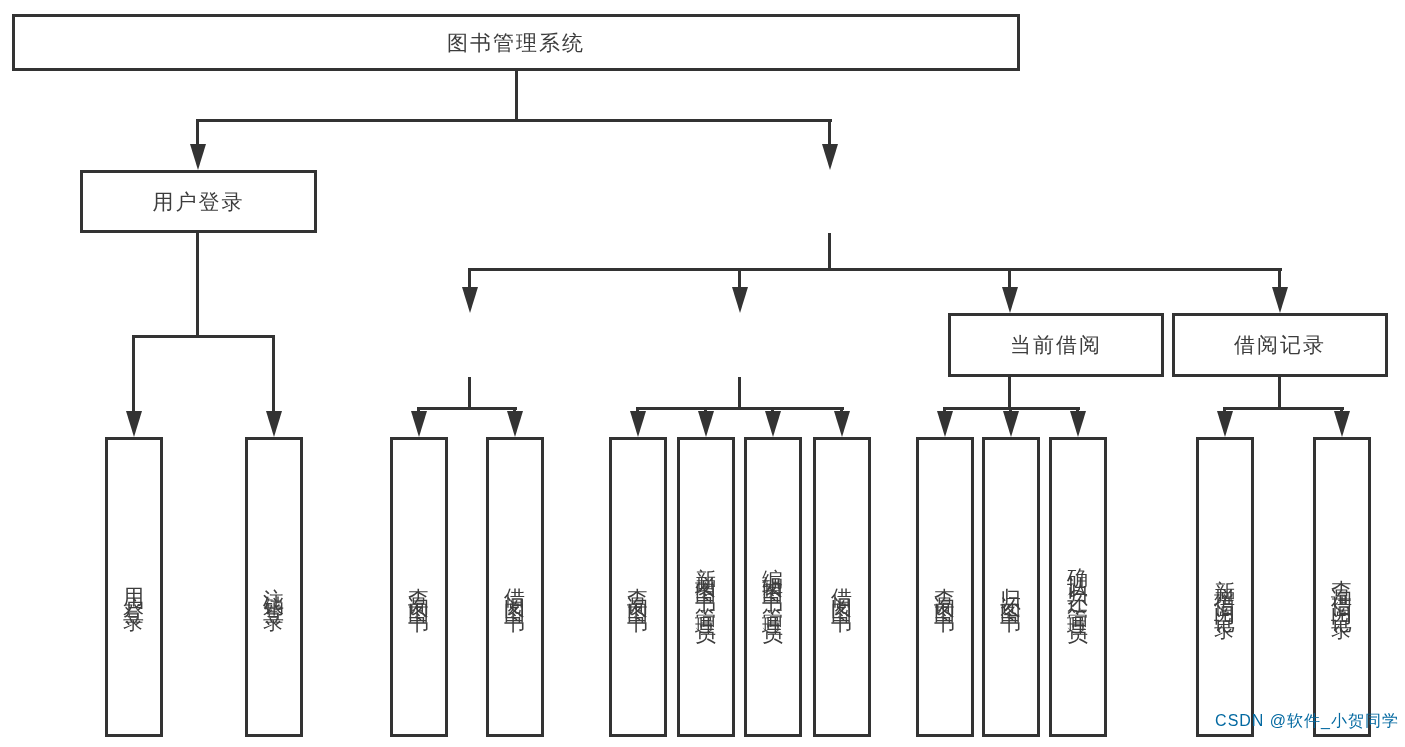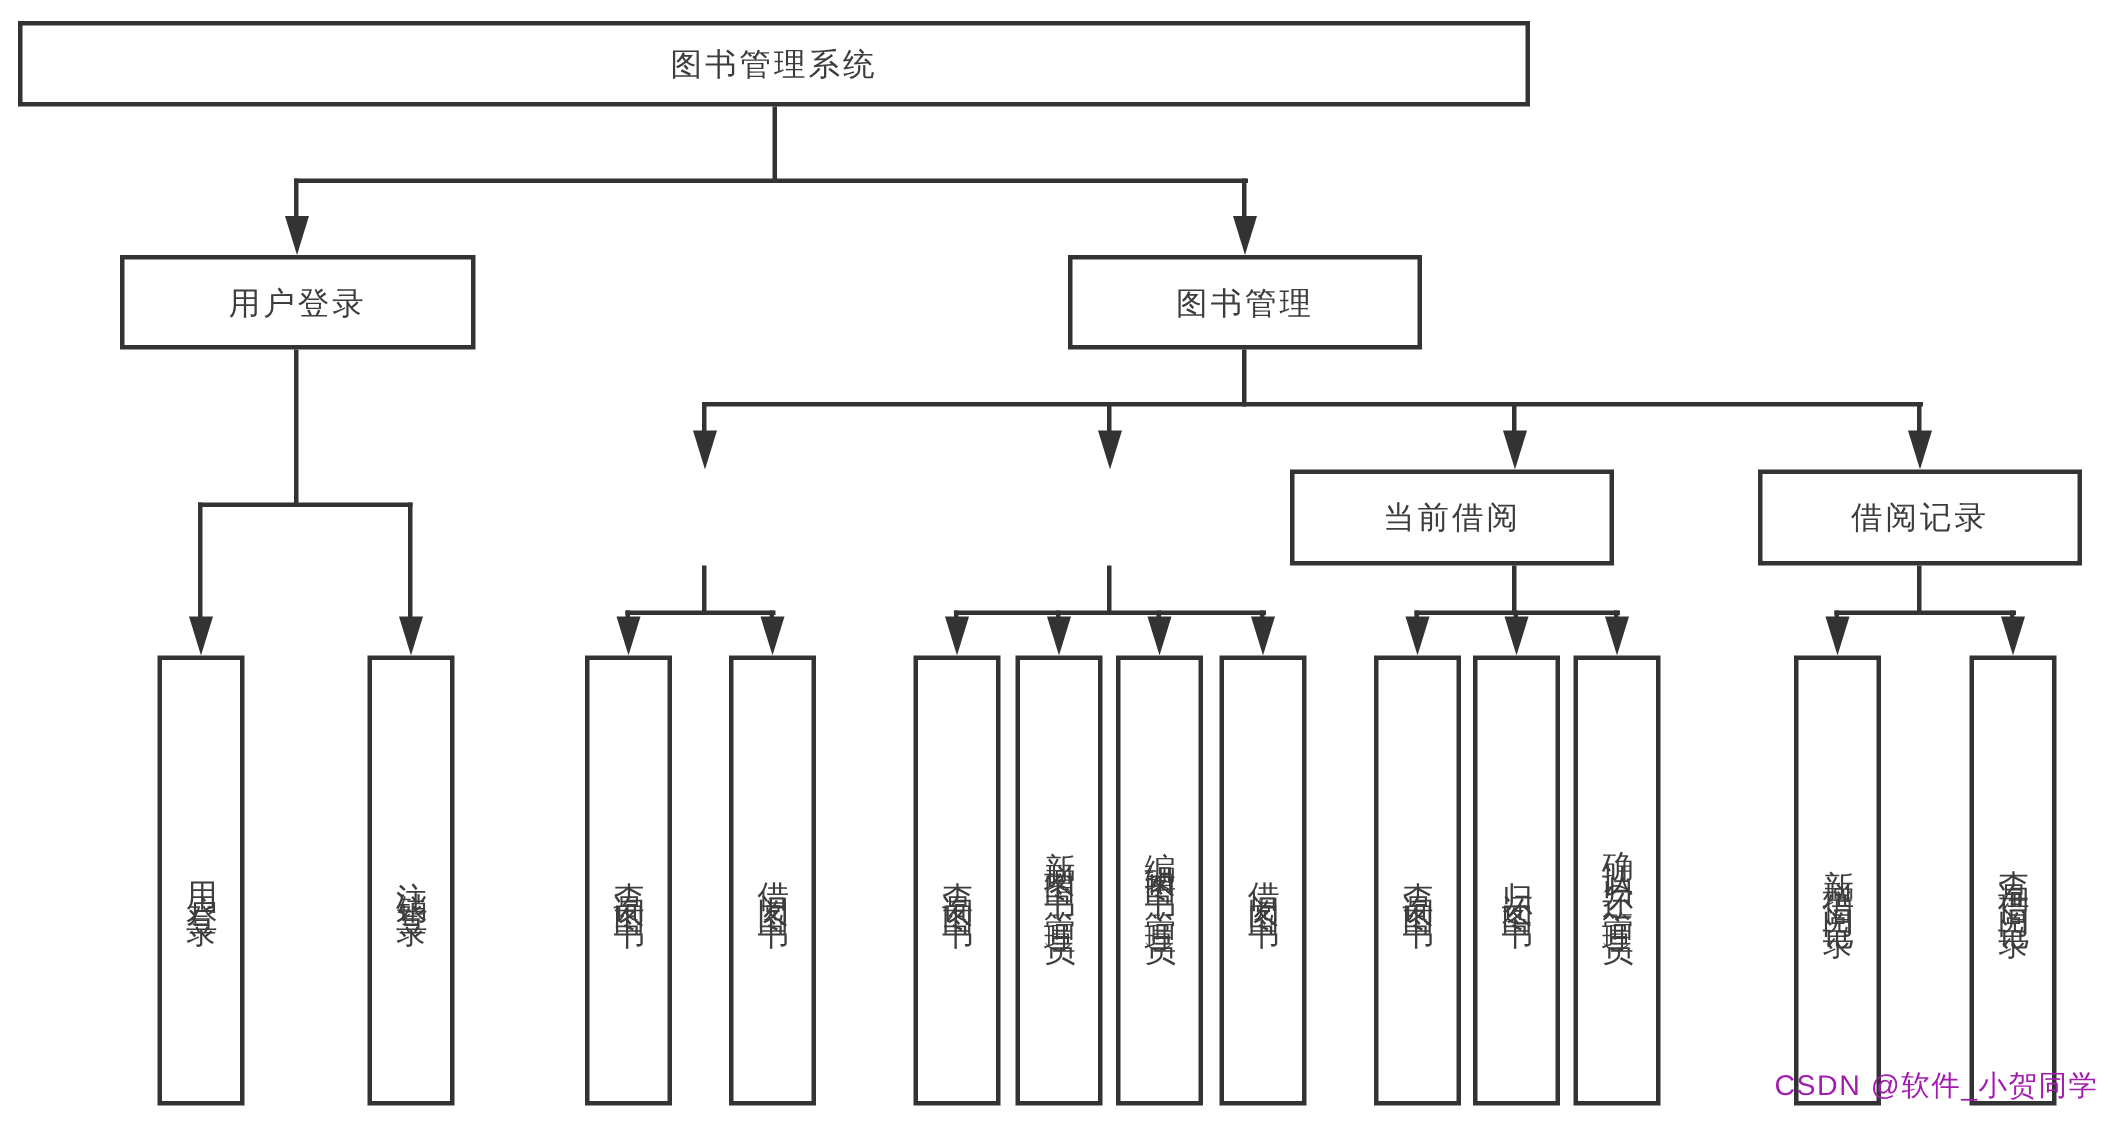--- a/index.html
+++ b/index.html
@@ -42,22 +42,22 @@
   .ln{position:absolute;background:#333333;}
   .arr{
     position:absolute;width:0;height:0;
     border-left:8px solid transparent;
     border-right:8px solid transparent;
     border-top:26px solid #333333;
   }
   .watermark{
     position:absolute;
     top:711px;right:6px;
-    font-size:19px;
-    color:#a21caf;
+    font-size:16px;
+    color:#0369a1;
     letter-spacing:1px;
     white-space:nowrap;
   }
 </style>
 </head>
 <body>
 
 <div id="canvas">
 
   <div class="box" style="left:12px;top:14px;width:1008px;height:57px">
@@ -67,43 +67,40 @@
   <div class="ln" style="left:515px;top:71px;width:3px;height:50px"></div>
   <div class="ln" style="left:196px;top:119px;width:636px;height:3px"></div>
   <div class="ln" style="left:196px;top:119px;width:3px;height:28px"></div>
   <div class="arr" style="left:190px;top:144px"></div>
   <div class="ln" style="left:828px;top:119px;width:3px;height:28px"></div>
   <div class="arr" style="left:822px;top:144px"></div>
 
   <div class="box" style="left:80px;top:170px;width:237px;height:63px">
     <span>用户登录</span>
   </div>
-  <div class="box" style="left:712px;top:170px;width:236px;height:63px">
-    <span>图书管理</span>
-  </div>
 
   <div class="ln" style="left:196px;top:233px;width:3px;height:104px"></div>
   <div class="ln" style="left:132px;top:335px;width:143px;height:3px"></div>
   <div class="ln" style="left:132px;top:335px;width:3px;height:80px"></div>
   <div class="arr" style="left:126px;top:411px"></div>
   <div class="ln" style="left:272px;top:335px;width:3px;height:80px"></div>
   <div class="arr" style="left:266px;top:411px"></div>
 
   <div class="ln" style="left:828px;top:233px;width:3px;height:38px"></div>
   <div class="ln" style="left:468px;top:268px;width:814px;height:3px"></div>
   <div class="ln" style="left:468px;top:268px;width:3px;height:22px"></div>
   <div class="arr" style="left:462px;top:287px"></div>
   <div class="ln" style="left:738px;top:268px;width:3px;height:22px"></div>
   <div class="arr" style="left:732px;top:287px"></div>
   <div class="ln" style="left:1008px;top:268px;width:3px;height:22px"></div>
   <div class="arr" style="left:1002px;top:287px"></div>
   <div class="ln" style="left:1278px;top:268px;width:3px;height:22px"></div>
   <div class="arr" style="left:1272px;top:287px"></div>
 
-  <div class="box" style="left:860px;top:313px;width:216px;height:64px">
+  <div class="box" style="left:948px;top:313px;width:216px;height:64px">
     <span>当前借阅</span>
   </div>
   <div class="box" style="left:1172px;top:313px;width:216px;height:64px">
     <span>借阅记录</span>
   </div>
 
   <div class="ln" style="left:468px;top:377px;width:3px;height:32px"></div>
   <div class="ln" style="left:738px;top:377px;width:3px;height:32px"></div>
   <div class="ln" style="left:1008px;top:377px;width:3px;height:32px"></div>
   <div class="ln" style="left:1278px;top:377px;width:3px;height:32px"></div>

